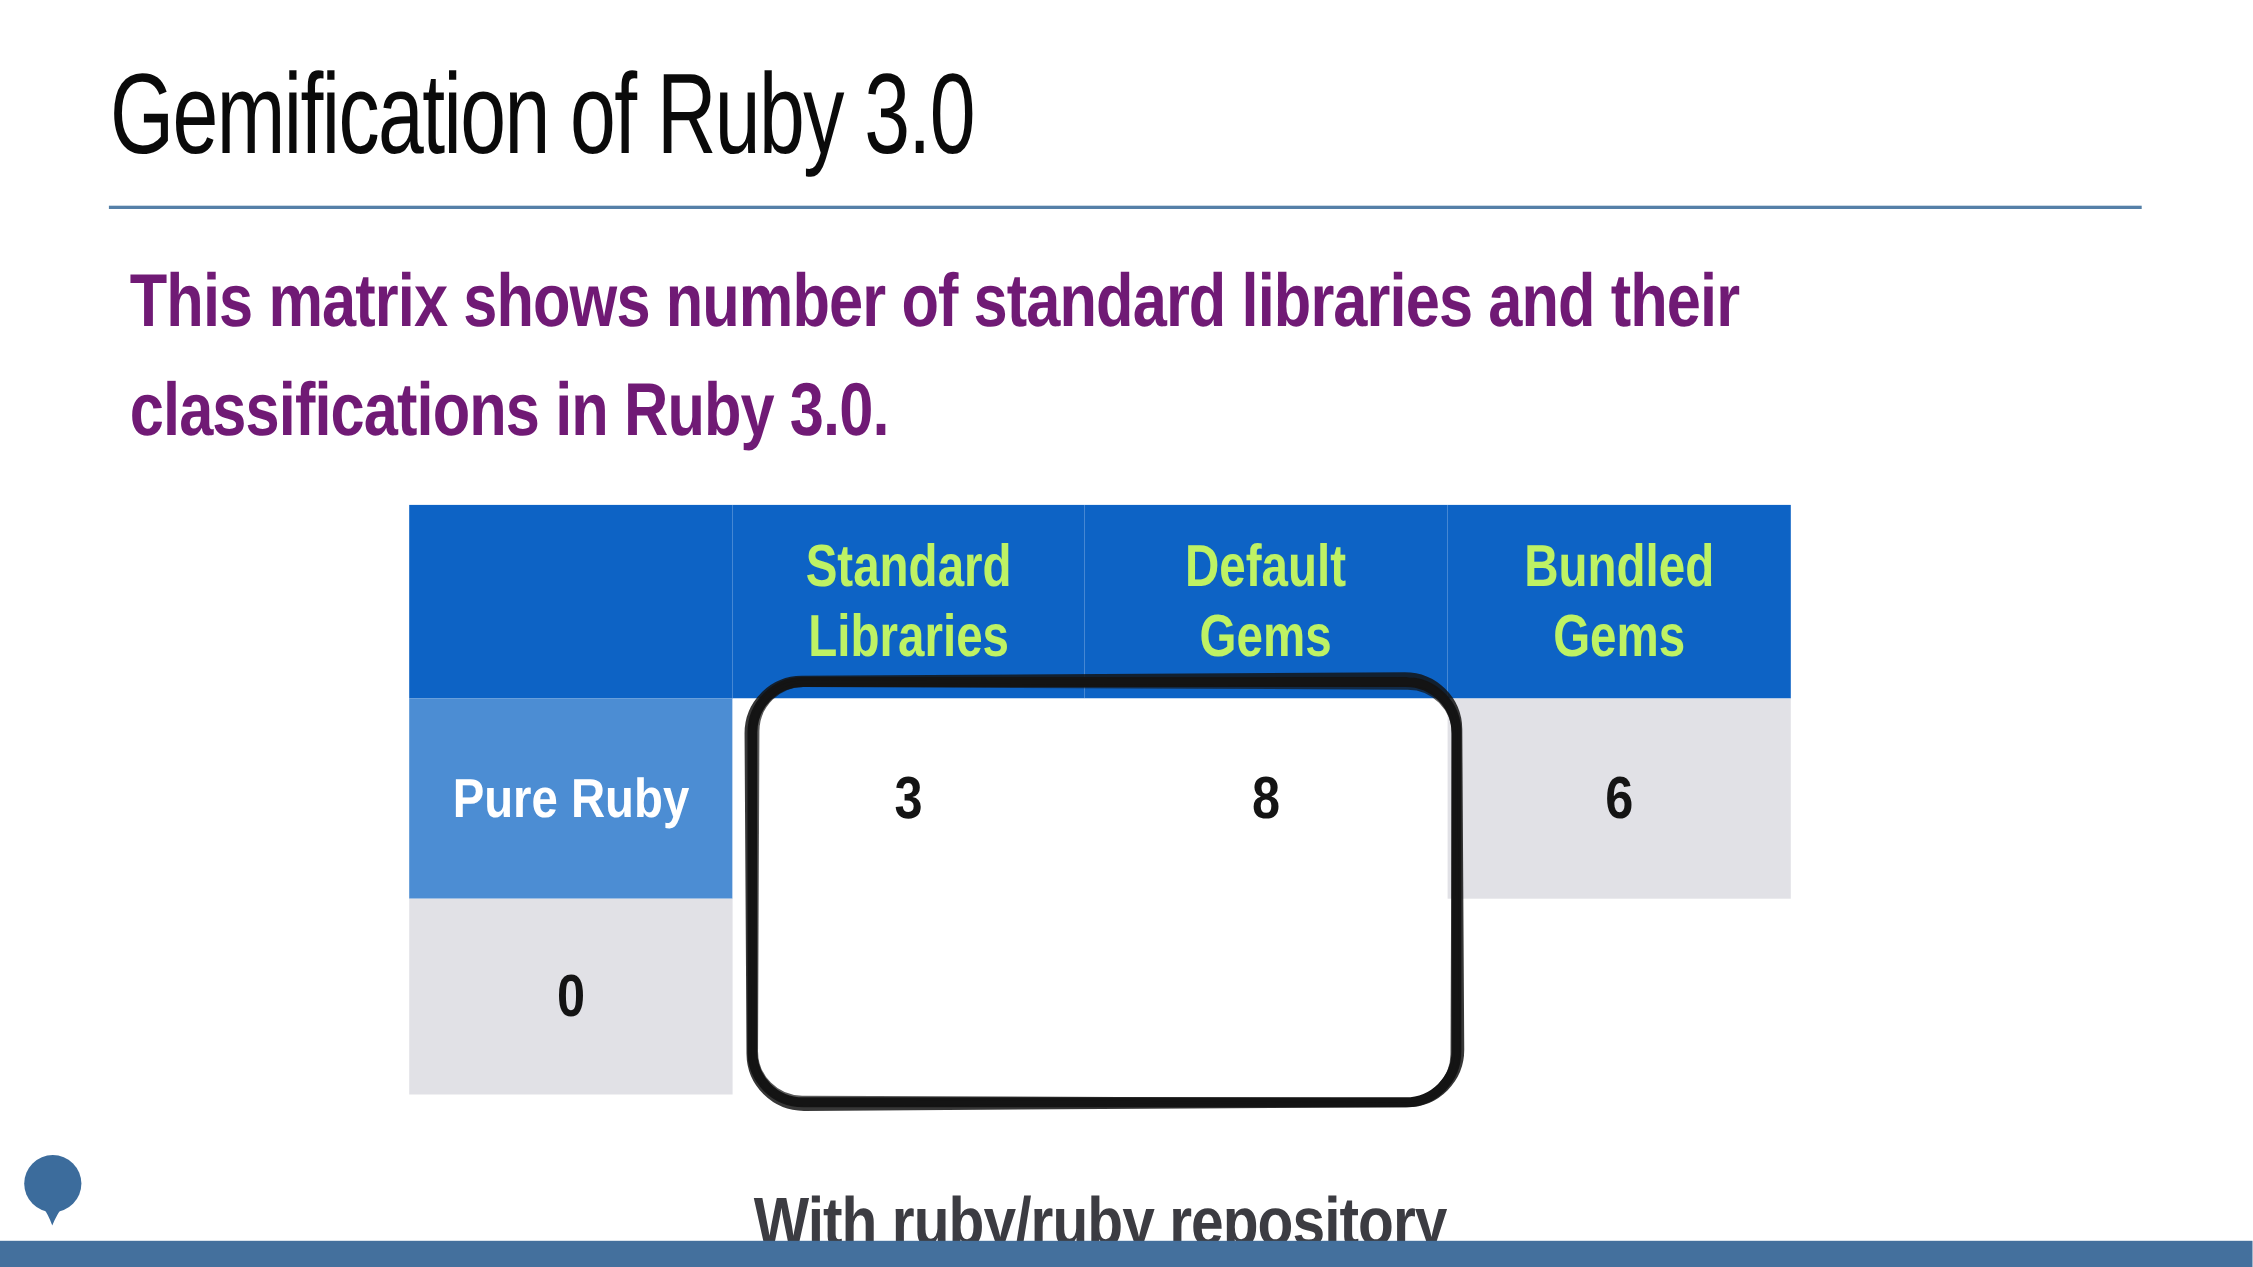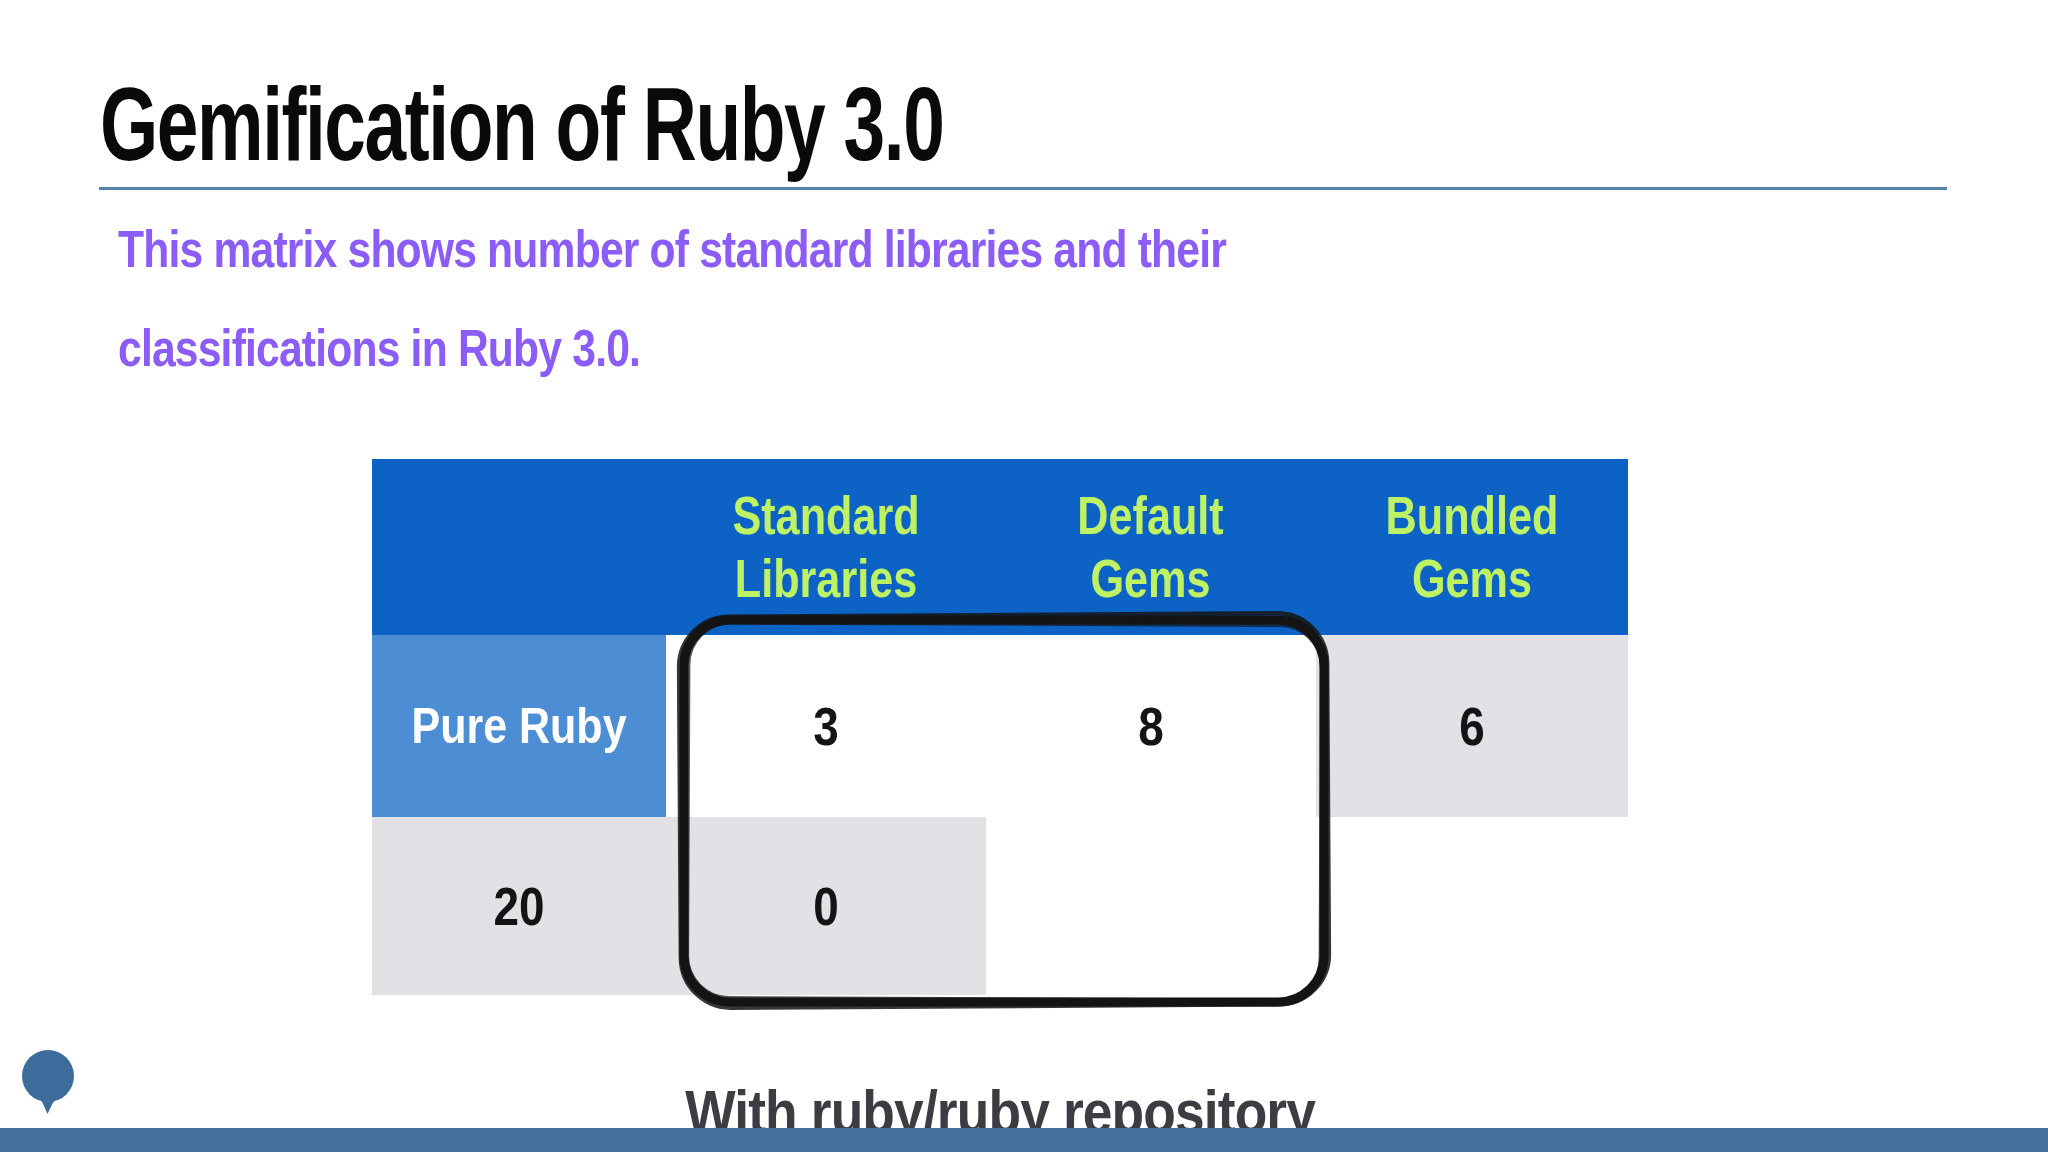--- a/index.html
+++ b/index.html
@@ -6,33 +6,33 @@
   #slide{
     position:relative;width:2048px;height:1152px;overflow:hidden;
     background:#ffffff;font-family:"Liberation Sans",sans-serif;
     -webkit-font-smoothing:antialiased;
   }
   .cx{display:inline-block;transform-origin:left center;white-space:pre-line;}
 
   
   #title{
     position:absolute;left:100px;top:44px;height:130px;
-    font-size:104px;font-weight:bold;color:#0a0a0a;line-height:120px;
-    letter-spacing:-2px;white-space:nowrap;margin-top:20px;
+    font-size:104px;font-weight:normal;color:#0a0a0a;line-height:120px;
+    letter-spacing:-2px;white-space:nowrap;
   }
   #title .cx{transform:scaleX(0.72);}
   #title-rule{
     position:absolute;left:99px;top:187px;width:1848px;height:3px;
     background:#5580A8;
   }
 
   
   #body-text{
-    position:absolute;left:118px;top:200px;
-    font-size:52px;font-weight:bold;color:#8b5cf6;line-height:99px;
+    position:absolute;left:118px;top:224px;
+    font-size:68px;font-weight:bold;color:#701a75;line-height:99px;
     letter-spacing:-1px;
   }
   #body-text .cx{transform:scaleX(0.82);}
 
   
   #matrix{
     position:absolute;left:372px;top:459px;width:1256px;height:536px;
     display:grid;
     grid-template-columns:294px 320px 330px 312px;
     grid-template-rows:176px 182px 178px;
@@ -101,23 +101,20 @@
         <span class="cx">3</span>
       </div>
     <div class="cell val r1">
         <span class="cx">8</span>
       </div>
 
     <div class="cell val r2">
         <span class="cx">6</span>
       </div>
     <div class="cell val r2">
-        <span class="cx">20</span>
-      </div>
-    <div class="cell val r2">
         <span class="cx">0</span>
       </div>
   </div>
 
   <svg id="annotation-box" viewBox="0 0 672 414" xmlns="http://www.w3.org/2000/svg" aria-hidden="true">
     <rect x="16" y="16" width="640" height="382" rx="46" ry="46" fill="none" stroke="#141414" stroke-width="9" stroke-linejoin="round" stroke-linecap="round"></rect>
     <rect x="12" y="11" width="648" height="391" rx="50" ry="50" fill="none" stroke="#141414" stroke-width="4.5" opacity="0.85" stroke-linejoin="round" stroke-linecap="round" transform="rotate(-0.35 336 207)"></rect>
     <rect x="20" y="20" width="633" height="375" rx="42" ry="42" fill="none" stroke="#141414" stroke-width="3.5" opacity="0.7" stroke-linejoin="round" stroke-linecap="round" transform="rotate(0.25 336 207)"></rect>
   </svg>
 

